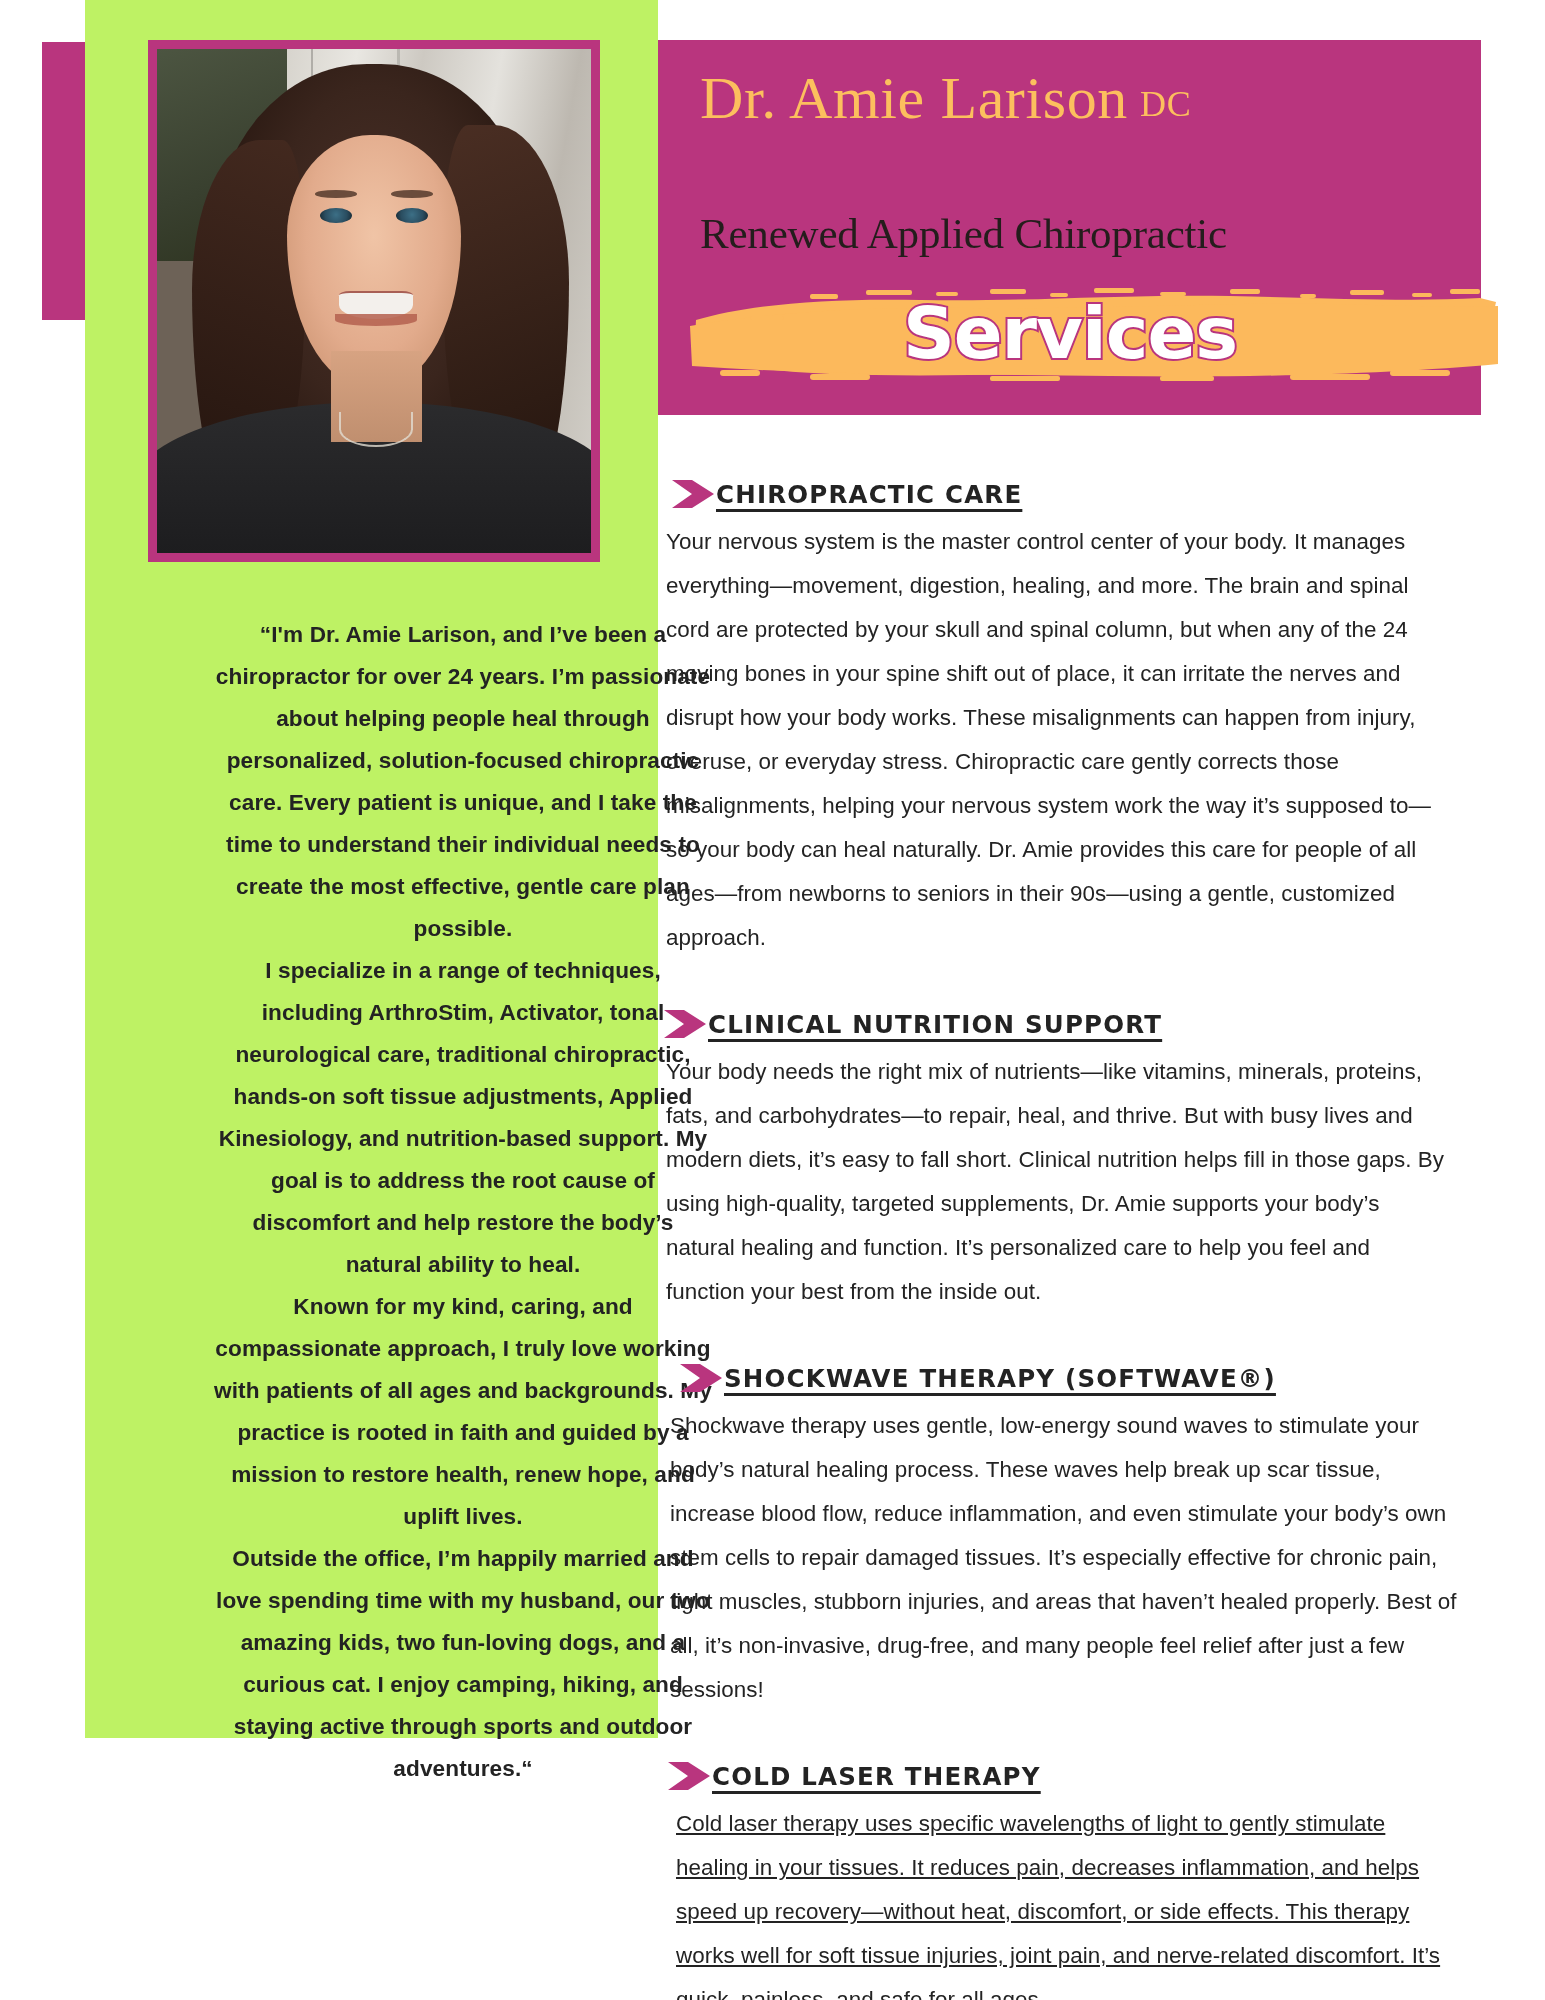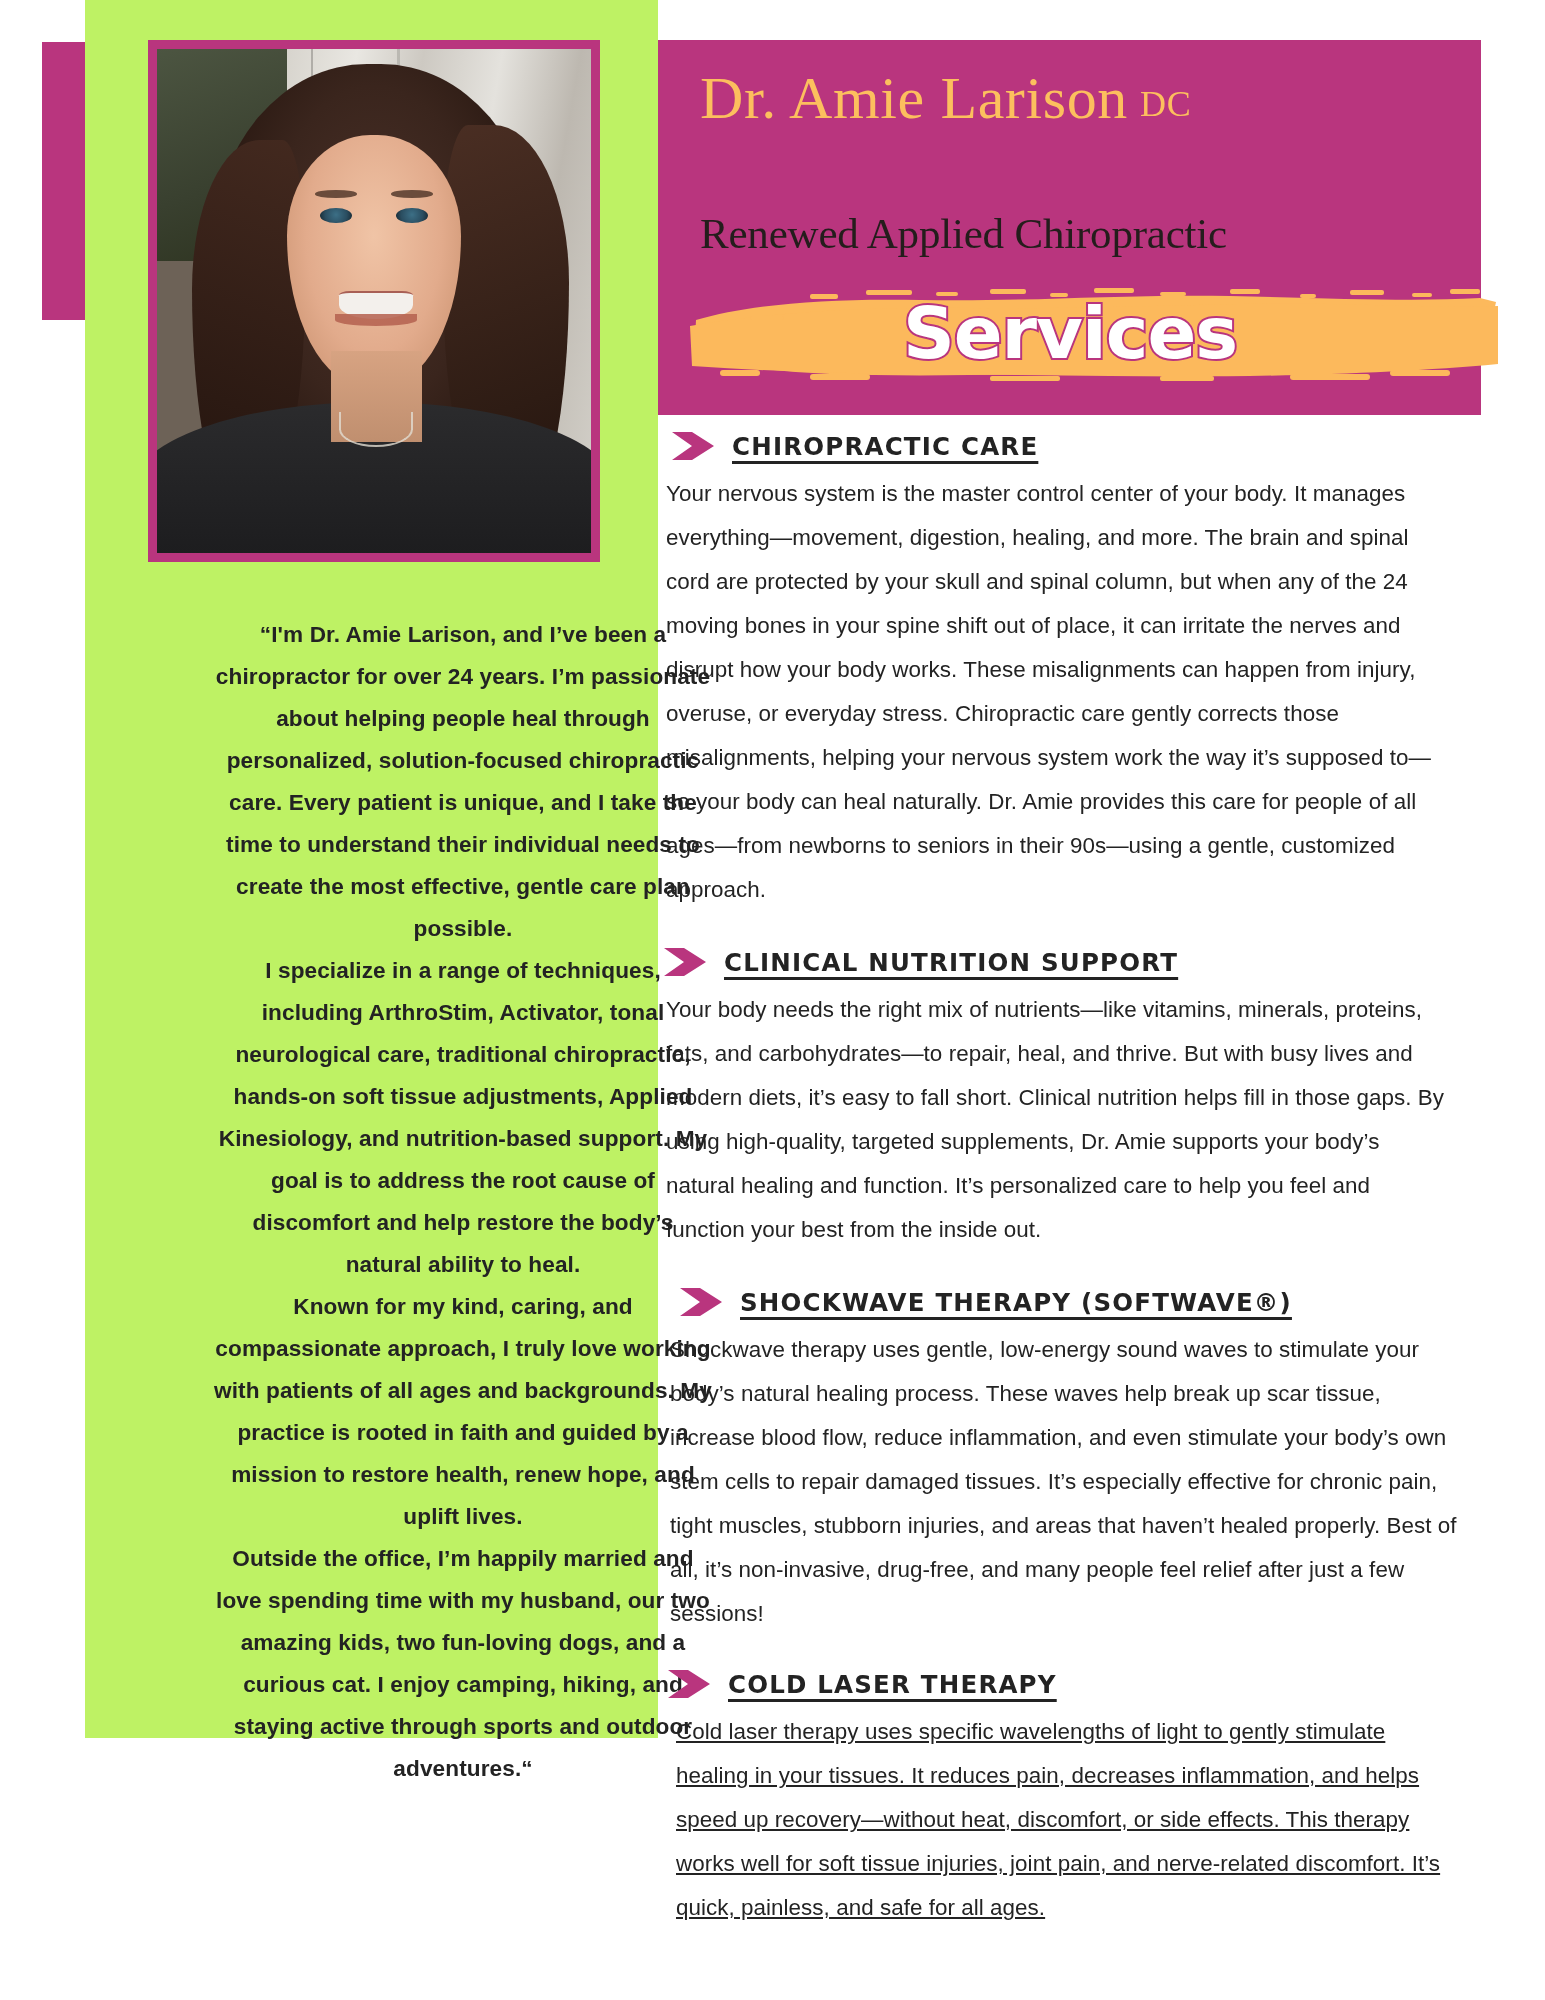--- a/index.html
+++ b/index.html
@@ -189,22 +189,23 @@
   
   .content {
     position: absolute;
     left: 658px; top: 430px;
     width: 845px;
   }
   .section { margin-bottom: 2px; }
   .sec-head {
     display: flex;
     align-items: center;
-    gap: 16px;
+    gap: 0;
     margin-bottom: 10px;
+    margin-top: 48px;
   }
   .arrow-icon { flex: 0 0 auto; width: 46px; height: 32px; display:block; }
   .sec-title {
     font-family: "DejaVu Sans", sans-serif;
     font-size: 24.5px;
     font-weight: bold;
     color: #232323;
     letter-spacing: 1.2px;
     text-decoration: underline;
     text-underline-offset: 6px;

